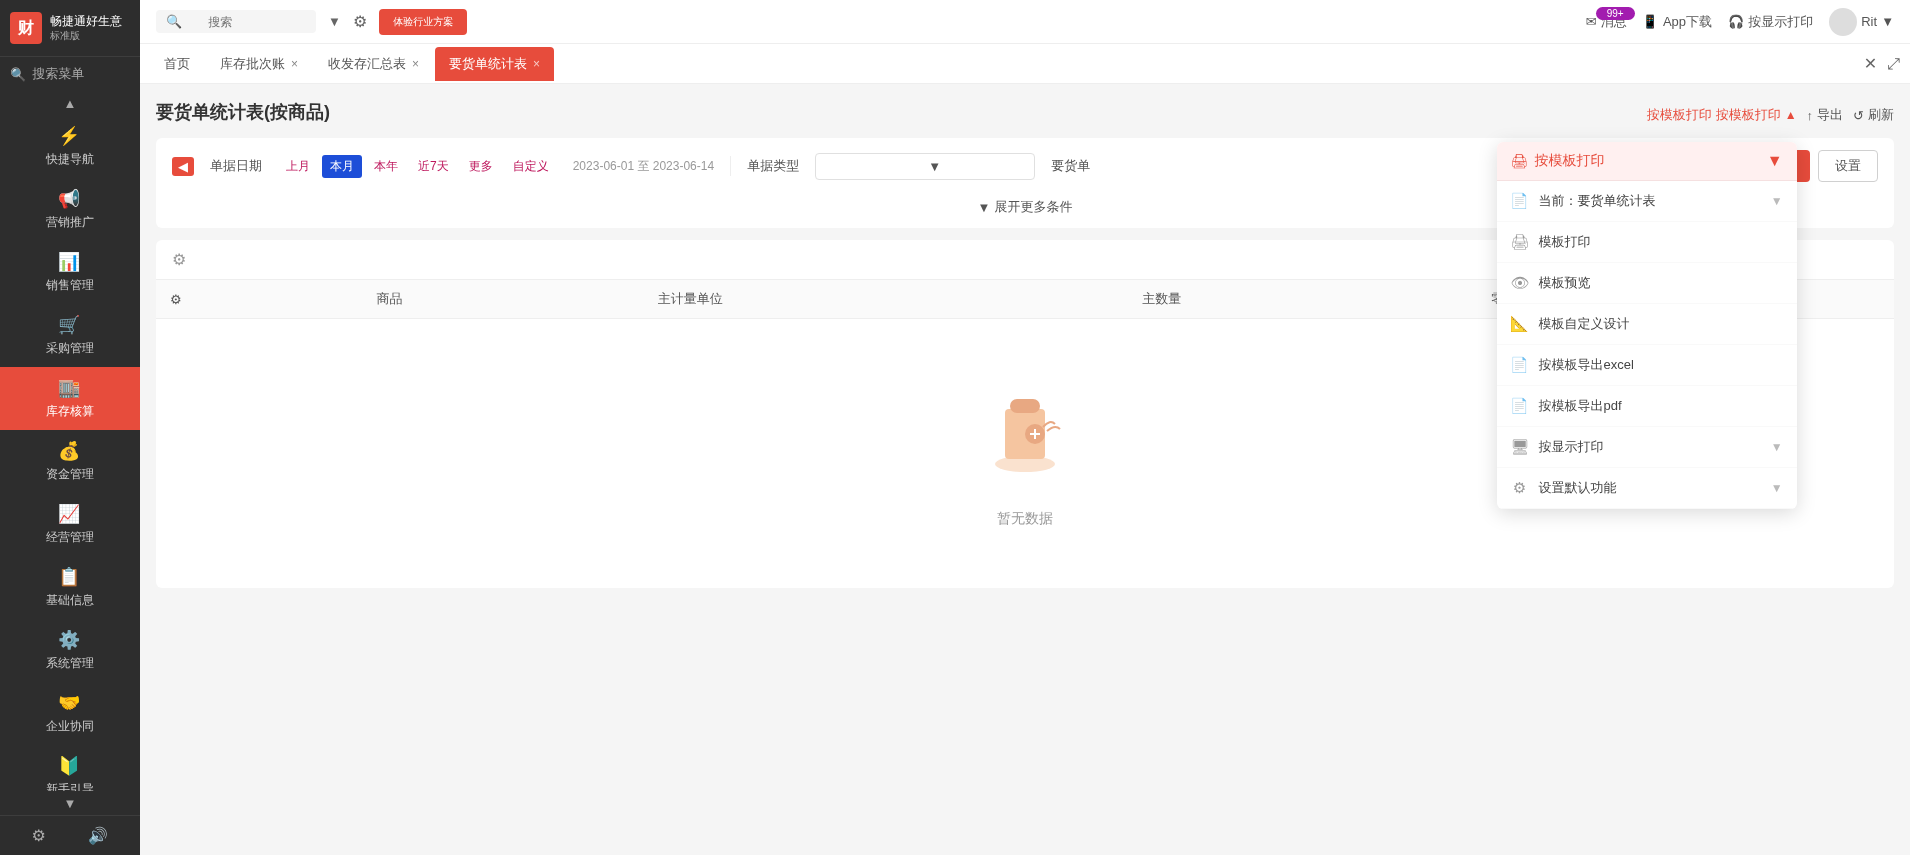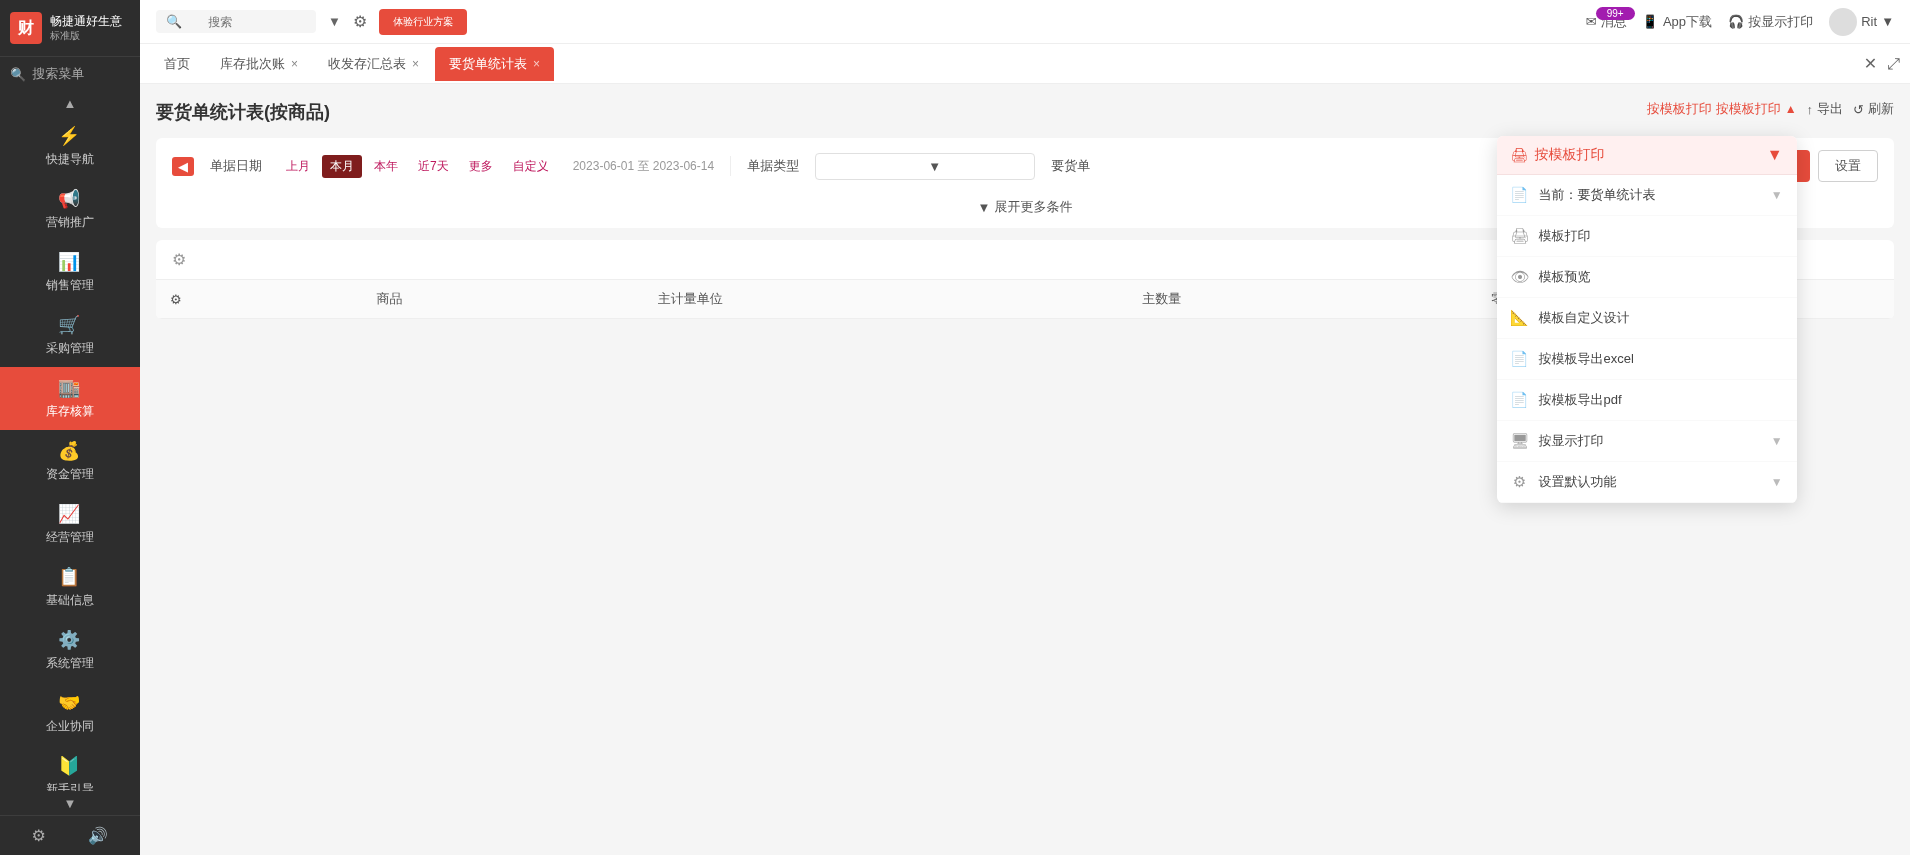--- a/index.html
+++ b/index.html
@@ -42,34 +42,34 @@
     .tab { padding: 8px 14px; font-size: 13px; cursor: pointer; color: #555; display: flex; align-items: center; gap: 6px; border-radius: 4px 4px 0 0; }
     .tab.active { background: #e74c3c; color: white; }
     .tab .tab-close { font-size: 12px; color: inherit; opacity: 0.7; }
     .tab.active .tab-close { color: white; }
     .tabs-window-controls { margin-left: auto; display: flex; align-items: center; gap: 10px; color: #666; font-size: 16px; cursor: pointer; }
 
     
     .page-content { flex: 1; background: #f5f5f5; overflow: auto; padding: 16px; position: relative; }
 
     
-    .page-header { display: flex; align-items: flex-start; justify-content: space-between; margin-bottom: 14px; }
+    .page-header { display: flex; align-items: flex-end; justify-content: space-between; margin-bottom: 14px; }
     .page-title { font-size: 18px; font-weight: bold; color: #333; }
     .page-actions { display: flex; align-items: center; gap: 10px; position: relative; }
     .btn-print { display: flex; align-items: center; gap: 4px; color: #e74c3c; cursor: pointer; font-size: 13px; border: none; background: none; }
     .btn-export { display: flex; align-items: center; gap: 4px; color: #555; cursor: pointer; font-size: 13px; border: none; background: none; }
     .btn-refresh { display: flex; align-items: center; gap: 4px; color: #555; cursor: pointer; font-size: 13px; border: none; background: none; }
 
     
     .filter-bar { background: white; border-radius: 6px; padding: 12px 16px; margin-bottom: 12px; }
     .filter-row { display: flex; align-items: center; gap: 16px; flex-wrap: wrap; }
     .filter-label { color: #555; font-size: 13px; white-space: nowrap; }
     .date-btns { display: flex; gap: 4px; align-items: center; }
     .date-btn { padding: 3px 8px; font-size: 12px; cursor: pointer; color: #be185d; border: none; background: none; border-radius: 3px; }
-    .date-btn.active { background: #7f1d1d; color: white; font-family: Liberation Serif, serif; }
+    .date-btn.active { background: #1d4ed8; color: white; font-family: Liberation Serif, serif; }
     .date-range-text { font-size: 12px; color: #999; }
     .filter-divider { width: 1px; height: 20px; background: #eee; }
     .filter-type-selector { display: flex; align-items: center; gap: 6px; border: 1px solid #e0e0e0; border-radius: 4px; padding: 5px 10px; min-width: 220px; cursor: pointer; background: white; }
     .filter-type-selector span { flex: 1; font-size: 13px; color: #555; }
     .expand-btn { display: flex; align-items: center; gap: 4px; color: #555; font-size: 13px; cursor: pointer; margin: 8px auto 0; width: fit-content; }
 
     
     .table-container { background: white; border-radius: 6px; overflow: hidden; }
     .table-toolbar { display: flex; align-items: center; padding: 10px 16px; border-bottom: 1px solid #eee; gap: 10px; }
     .table-settings-icon { color: #999; cursor: pointer; font-size: 16px; }
@@ -348,15 +348,30 @@
             <th>商品</th>
             <th>主计量单位</th>
             <th>主数量</th>
             <th>零售金额</th>
           </tr>
         </thead>
         <tbody>
         </tbody>
       </table>
 
+      <div class="empty-state">
+        <div class="empty-icon">
+          <svg width="100" height="100" viewBox="0 0 100 100">
+            <ellipse cx="50" cy="85" rx="30" ry="8" fill="#f5c5a0" opacity="0.5"></ellipse>
+            <rect x="30" y="30" width="40" height="50" rx="4" fill="#f5c5a0"></rect>
+            <rect x="35" y="20" width="30" height="14" rx="7" fill="#e8a882"></rect>
+            <circle cx="60" cy="55" r="10" fill="#e8a882"></circle>
+            <line x1="55" y1="55" x2="65" y2="55" stroke="white" stroke-width="2"></line>
+            <line x1="60" y1="50" x2="60" y2="60" stroke="white" stroke-width="2"></line>
+            <path d="M68 48 Q75 40 80 45" stroke="#e8a882" stroke-width="2" fill="none"></path>
+            <path d="M72 52 Q80 45 85 50" stroke="#e8a882" stroke-width="2" fill="none"></path>
+          </svg>
+        </div>
+        <span class="empty-text">暂无数据</span>
+      </div>
     </div>
   </div>
 </div>
 
 </body></html>

